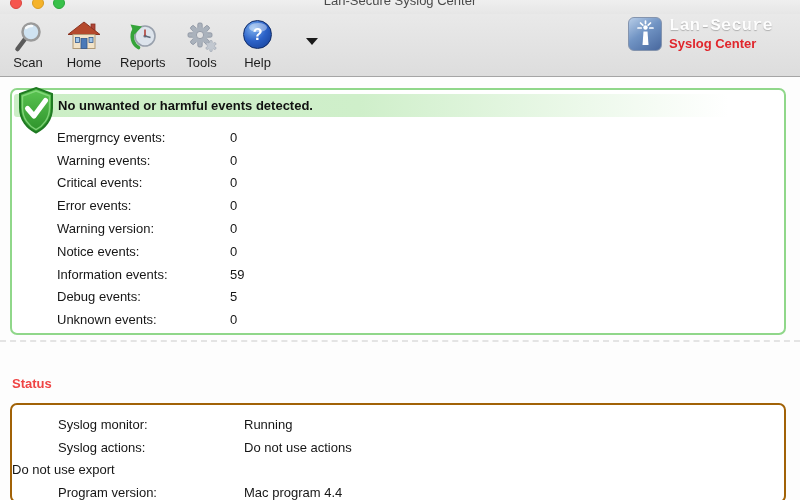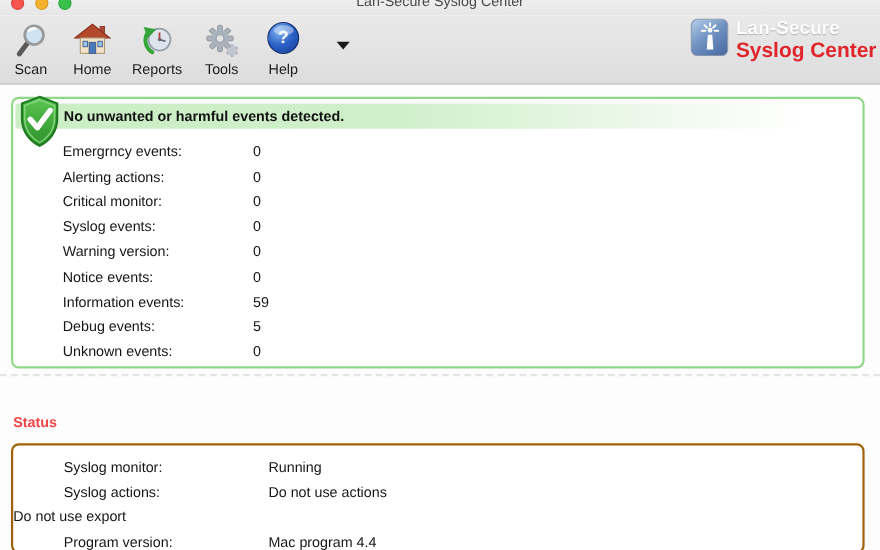--- a/index.html
+++ b/index.html
@@ -34,22 +34,22 @@
   .dd-arrow { width:0; height:0; border-left:6px solid transparent; border-right:6px solid transparent;
     border-top:7px solid #1a1a1a; margin:18px 0 0 12px; }
 
   
   .brand { position:absolute; left:628px; top:3px; display:flex; align-items:flex-start; }
   .brand-icon { width:34px; height:34px; border-radius:6px;
     background:linear-gradient(145deg,#b7cde8 0%, #7194c4 45%, #48689e 100%);
     border:1px solid #8494ae; display:flex; align-items:center; justify-content:center; }
   .brand-text { margin-left:7px; line-height:1; }
   .brand-name { font-size:17px; font-weight:bold; color:#fdfdfd;
-    text-shadow:0 1px 1px rgba(120,120,120,0.5); letter-spacing:0.2px; }
-  .brand-product { font-size:19px; font-weight:bold; color:#e0262c; margin-top:3px; }
+    text-shadow:0 1px 1px rgba(120,120,120,0.5); letter-spacing:0.2px;font-family:Liberation Mono, monospace; }
+  .brand-product { font-size:13px; font-weight:bold; color:#e0262c; margin-top:3px; }
 
   
   .content { position:relative; width:800px; height:423px; background:#fdfdfd;padding-left:33px; }
 
   .summary-box { position:absolute; top:11px; left:10px; width:776px; height:247px;
     border:2px solid #90d78a; border-radius:7px; background:#fff; }
   .banner { margin:4px 2px 0 2px; height:23px; border-radius:3px;
     background:linear-gradient(90deg,#cbeec5 0%, #cfefca 45%, #ffffff 93%);
     display:flex; align-items:center; padding-left:44px;
     font-size:13px; font-weight:bold; color:#111; }
@@ -193,29 +193,29 @@
       </div>
 
       <div class="banner">No unwanted or harmful events detected.</div>
 
       <div class="event-rows">
         <div class="row">
           <span class="lbl">Emergrncy events:</span>
           <span class="val">0</span>
         </div>
         <div class="row">
-          <span class="lbl">Alerting actions:</span>
-          <span class="val">0</span>
-        </div>
-        <div class="row">
-          <span class="lbl">Critical monitor:</span>
-          <span class="val">0</span>
-        </div>
-        <div class="row">
-          <span class="lbl">Syslog events:</span>
+          <span class="lbl">Warning events:</span>
+          <span class="val">0</span>
+        </div>
+        <div class="row">
+          <span class="lbl">Critical events:</span>
+          <span class="val">0</span>
+        </div>
+        <div class="row">
+          <span class="lbl">Error events:</span>
           <span class="val">0</span>
         </div>
         <div class="row">
           <span class="lbl">Warning version:</span>
           <span class="val">0</span>
         </div>
         <div class="row">
           <span class="lbl">Notice events:</span>
           <span class="val">0</span>
         </div>

